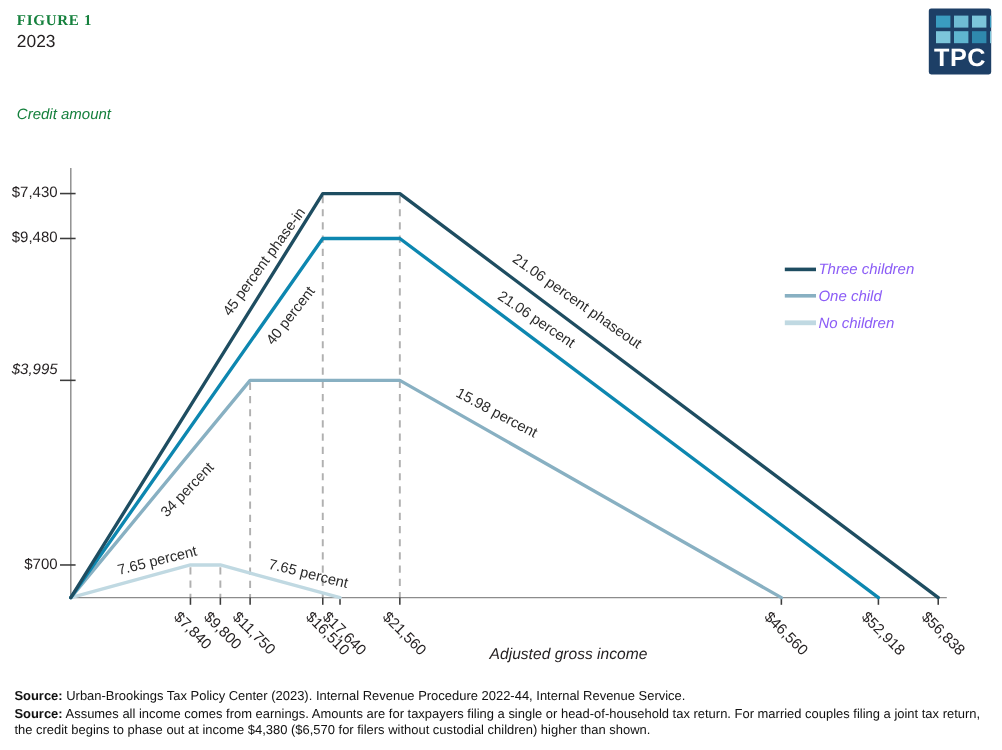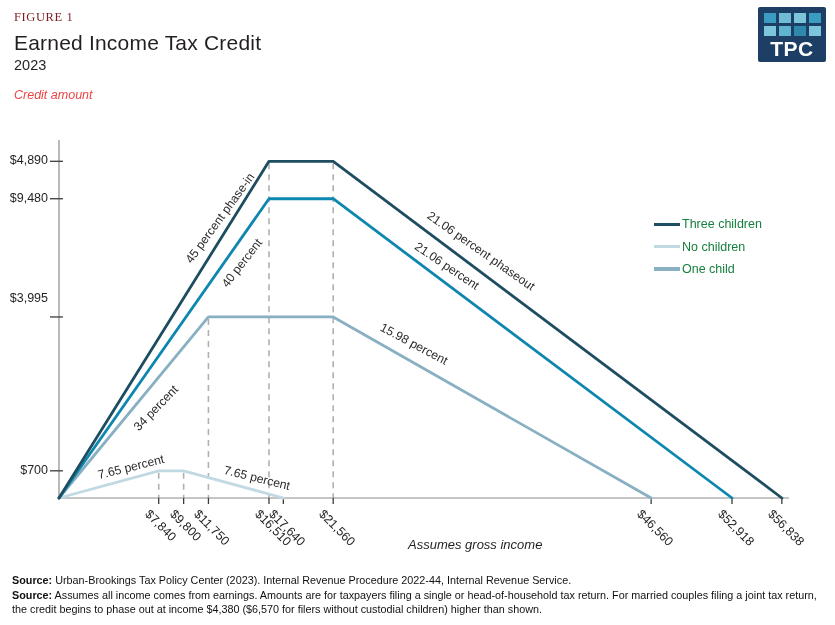--- a/index.html
+++ b/index.html
@@ -4,29 +4,29 @@
 <style>
   * { margin:0; padding:0; box-sizing:border-box; }
   html,body { background:#fff; }
   #page {
     position:relative; width:835px; height:625px; background:#ffffff;
     font-family:"Liberation Sans", sans-serif; color:#231f20; overflow:hidden;
   }
   
   #header { position:absolute; left:14px; top:10px; }
   .figure-label {
-    font-family:"Liberation Serif", serif; font-weight:normal; font-size:12.5px;
-    letter-spacing:0.6px; color:#7f1d1d;
+    font-family:"Liberation Serif", serif; font-weight:bold; font-size:12.5px;
+    letter-spacing:0.6px; color:#15803d;
   }
   .chart-title { font-size:21px; font-weight:400; color:#231f20; margin-top:6px; letter-spacing:0.2px; }
   .chart-subtitle { font-size:14.5px; margin-top:2px; color:#231f20; }
-  .y-axis-title { position:absolute; left:14px; top:88px; font-style:italic; font-size:12.5px; color:#ef4444;text-align:right; }
+  .y-axis-title { position:absolute; left:14px; top:88px; font-style:italic; font-size:12.5px; color:#15803d;text-align:right; }
   
   #logo {
-    position:absolute; right:9px; top:7px; width:68px; height:55px;
+    position:absolute; right:9px; top:7px; width:52px; height:55px;
     background:#1d3f66; border-radius:2px; overflow:hidden;
   }
   #logo-grid {
     position:absolute; left:6px; top:6px; display:grid;
     grid-template-columns:repeat(4, 12px); grid-auto-rows:10px; gap:3px;
   }
   .logo-sq { width:12px; height:10px; }
   #logo-text {
     position:absolute; left:0; right:0; bottom:1px; text-align:center;
     color:#ffffff; font-weight:bold; font-size:21px; letter-spacing:0.5px;
@@ -36,33 +36,32 @@
   #chart-svg { position:absolute; left:0; top:0; }
   .clab { position:absolute; font-size:12.5px; color:#231f20; white-space:nowrap; }
   .ytick-label { width:46px; text-align:right; }
   .xtick-label { transform:rotate(45deg); transform-origin:left top; }
   .annot { transform:translate(-50%,-50%); color:#2b2b2b; font-size:12.2px; }
   .x-axis-title { font-style:italic; font-size:13px; color:#231f20; }
   
   #legend { position:absolute; left:654px; top:213px; }
   .legend-row { display:flex; align-items:center; height:22.4px; }
   .legend-swatch { width:26px; height:3.2px; margin-right:2px; flex:0 0 auto; }
-  .legend-text { font-size:12.5px; color:#15803d; }
+  .legend-text { font-size:12.5px; color:#8b5cf6;font-style:italic; }
   
   #footer { position:absolute; left:12px; top:573px; width:812px; font-size:10.8px; line-height:14.5px; color:#111; }
   #footer b { font-weight:bold; }
 </style>
 </head>
 <body>
 
 <div id="page">
 
   <div id="header">
     <div class="figure-label">FIGURE 1</div>
-    <div class="chart-title">Earned Income Tax Credit</div>
     <div class="chart-subtitle">2023</div>
   </div>
 
   <div class="y-axis-title">Credit amount</div>
 
   <div id="logo" style="background: rgb(29, 63, 102);">
     <div id="logo-grid">
         <div class="logo-sq" style="background: rgb(58, 156, 192);"></div>
         <div class="logo-sq" style="background: rgb(111, 188, 212);"></div>
         <div class="logo-sq" style="background: rgb(124, 197, 218);"></div>
@@ -97,54 +96,54 @@
         <line x1="651.1393728222997" y1="498" x2="651.1393728222997" y2="504" stroke="#3c3c3c" stroke-width="1.3"></line>
         <line x1="731.9989547038327" y1="498" x2="731.9989547038327" y2="504" stroke="#3c3c3c" stroke-width="1.3"></line>
         <line x1="781.8526132404181" y1="498" x2="781.8526132404181" y2="504" stroke="#3c3c3c" stroke-width="1.3"></line>
         <polyline points="59,498 158.70731707317074,470.8101265822785 183.6341463414634,470.8101265822785 283.3414634146342,498" fill="none" stroke="#c0d9e2" stroke-width="2.8" stroke-linejoin="round" stroke-linecap="round"></polyline>
         <polyline points="59,498 208.43379790940767,316.9607594936709 333.1951219512195,316.9607594936709 651.1393728222997,498" fill="none" stroke="#88b0c2" stroke-width="2.8" stroke-linejoin="round" stroke-linecap="round"></polyline>
         <polyline points="59,498 268.9703832752613,198.7301265822785 333.1951219512195,198.7301265822785 731.9989547038327,498" fill="none" stroke="#0d87b0" stroke-width="2.8" stroke-linejoin="round" stroke-linecap="round"></polyline>
         <polyline points="59,498 268.9703832752613,161.29873417721518 333.1951219512195,161.29873417721518 781.8526132404181,498" fill="none" stroke="#1e4d61" stroke-width="2.8" stroke-linejoin="round" stroke-linecap="round"></polyline>
       </svg>
     <div id="chart-labels">
         <div class="clab ytick-label" style="left: 2px; top: 462.81px;">$700</div>
-        <div class="clab ytick-label" style="left: 2px; top: 291px;">$3,995</div>
+        <div class="clab ytick-label" style="left: 2px; top: 301px; font-style: italic;">$3,995</div>
         <div class="clab ytick-label" style="left: 2px; top: 190.73px;">$9,480</div>
-        <div class="clab ytick-label" style="left: 2px; top: 153.299px;">$4,890</div>
+        <div class="clab ytick-label" style="left: 2px; top: 153.299px;">$7,430</div>
         <div class="clab xtick-label" style="left: 151.707px; top: 507px;">$7,840</div>
         <div class="clab xtick-label" style="left: 176.634px; top: 507px;">$9,800</div>
         <div class="clab xtick-label" style="left: 201.434px; top: 507px;">$11,750</div>
         <div class="clab xtick-label" style="left: 261.97px; top: 507px;">$16,510</div>
         <div class="clab xtick-label" style="left: 276.341px; top: 507px;">$17,640</div>
         <div class="clab xtick-label" style="left: 326.195px; top: 507px;">$21,560</div>
         <div class="clab xtick-label" style="left: 644.139px; top: 507px;">$46,560</div>
         <div class="clab xtick-label" style="left: 724.999px; top: 507px;">$52,918</div>
         <div class="clab xtick-label" style="left: 774.853px; top: 507px;">$56,838</div>
-        <div class="clab x-axis-title" style="left: 408px; top: 537px;">Assumes gross income</div>
+        <div class="clab x-axis-title" style="left: 408px; top: 537px;">Adjusted gross income</div>
         <div class="clab annot" style="left: 220px; top: 218px; transform: translate(-50%, -50%) rotate(-54deg);">45 percent phase-in</div>
         <div class="clab annot" style="left: 242px; top: 263px; transform: translate(-50%, -50%) rotate(-52deg);">40 percent</div>
         <div class="clab annot" style="left: 156px; top: 408px; transform: translate(-50%, -50%) rotate(-46deg);">34 percent</div>
         <div class="clab annot" style="left: 131px; top: 467px; transform: translate(-50%, -50%) rotate(-14deg);">7.65 percent</div>
         <div class="clab annot" style="left: 257px; top: 478px; transform: translate(-50%, -50%) rotate(14deg);">7.65 percent</div>
         <div class="clab annot" style="left: 481px; top: 251px; transform: translate(-50%, -50%) rotate(35deg);">21.06 percent phaseout</div>
         <div class="clab annot" style="left: 447px; top: 266px; transform: translate(-50%, -50%) rotate(34deg);">21.06 percent</div>
         <div class="clab annot" style="left: 414px; top: 344px; transform: translate(-50%, -50%) rotate(28deg);">15.98 percent</div>
       </div>
     <div id="legend">
         <div class="legend-row">
           <span class="legend-swatch" style="background: rgb(30, 77, 97);"></span>
           <span class="legend-text">Three children</span>
         </div>
         <div class="legend-row">
+          <span class="legend-swatch" style="background: rgb(136, 176, 194);"></span>
+          <span class="legend-text">One child</span>
+        </div>
+        <div class="legend-row">
           <span class="legend-swatch" style="background: rgb(192, 217, 226);"></span>
           <span class="legend-text">No children</span>
-        </div>
-        <div class="legend-row">
-          <span class="legend-swatch" style="background: rgb(136, 176, 194);"></span>
-          <span class="legend-text">One child</span>
         </div>
       </div>
   </div>
 
   <div id="footer">
     <div><b>Source:</b><span> Urban-Brookings Tax Policy Center (2023). Internal Revenue Procedure 2022-44, Internal Revenue Service.</span></div>
     <div><b>Source:</b><span> Assumes all income comes from earnings. Amounts are for taxpayers filing a single or head-of-household tax return. For married couples filing a joint tax return, the credit begins to phase out at income $4,380 ($6,570 for filers without custodial children) higher than shown.</span></div>
   </div>
 
 </div>

